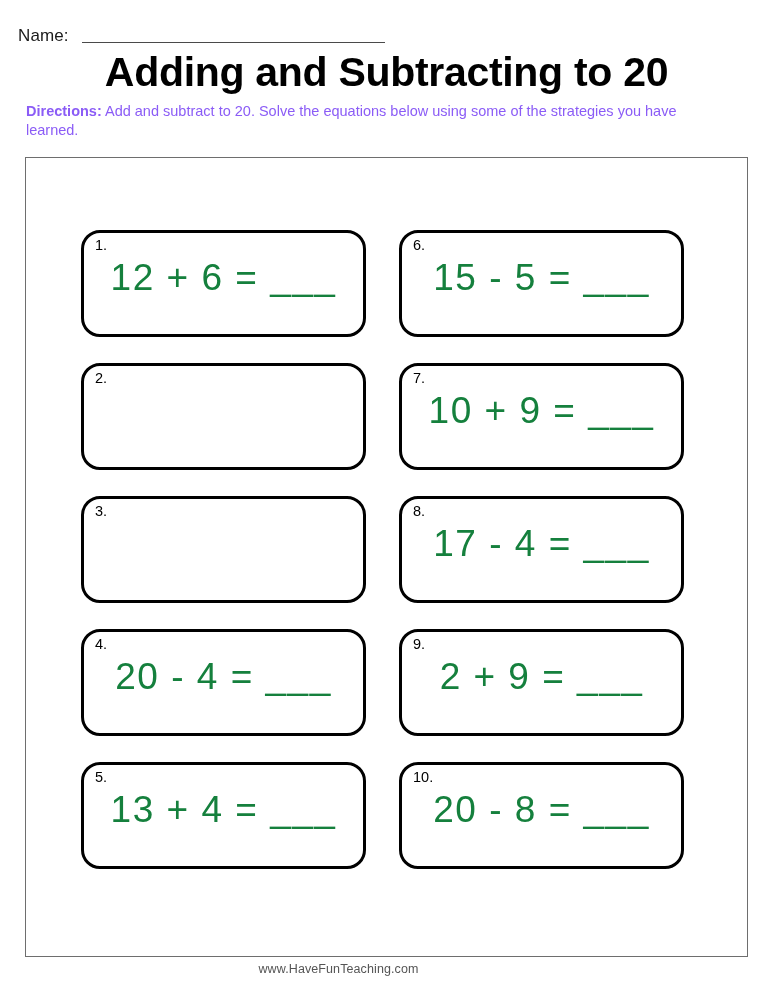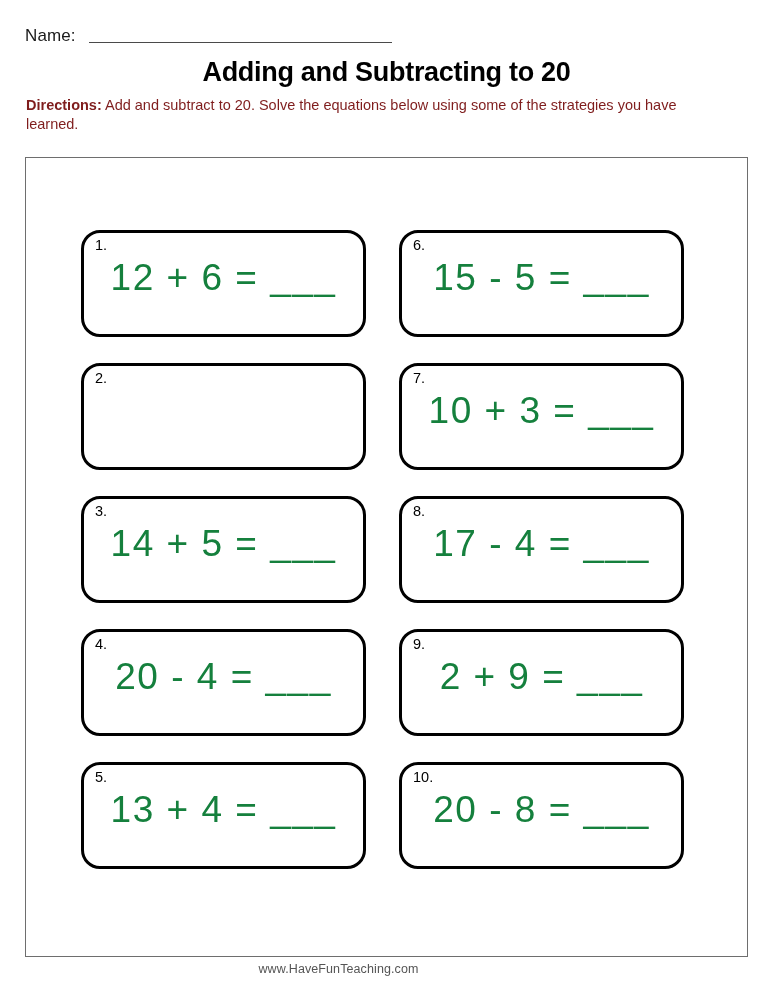--- a/index.html
+++ b/index.html
@@ -12,21 +12,21 @@
     height: 1000px;
     position: relative;
     font-family: "Liberation Sans", sans-serif;
     color: #000000;
     overflow: hidden;
   }
 
   
   .name-row {
     position: absolute;
-    left: 25px;
+    left: 18px;
     top: 22px;
     width: 700px;
     height: 24px;
     display: flex;
     align-items: flex-end;
   }
   .name-label {
     font-size: 17px;
     line-height: 20px;
     color: #1a1a1a;
@@ -41,36 +41,36 @@
     margin-bottom: 3px;
   }
 
   
   .title {
     position: absolute;
     left: 0;
     top: 52px;
     width: 773px;
     text-align: center;
-    font-size: 27px;
+    font-size: 41px;
     font-weight: bold;
     letter-spacing: -0.3px;
     line-height: 40px;
     color: #000000;
   }
 
   
   .directions {
     position: absolute;
     left: 26px;
-    top: 96px;
+    top: 102px;
     width: 700px;
     font-size: 14.5px;
     line-height: 19px;
-    color: #7f1d1d;
+    color: #8b5cf6;
   }
   .directions .dir-label {
     font-weight: bold;
   }
 
   
   .frame {
     position: absolute;
     left: 25px;
     top: 157px;
@@ -162,41 +162,40 @@
     <span class="problem-number">1.</span>
     <span class="problem-equation">12 + 6 = ___</span>
   </div>
 
   <div class="problem-box col-left row-1">
     <span class="problem-number">2.</span>
   </div>
 
   <div class="problem-box col-left row-2">
     <span class="problem-number">3.</span>
-    <span class="problem-equation">14 + 5 = ___</span>
   </div>
 
   <div class="problem-box col-left row-3">
     <span class="problem-number">4.</span>
     <span class="problem-equation">20 - 4 = ___</span>
   </div>
 
   <div class="problem-box col-left row-4">
     <span class="problem-number">5.</span>
     <span class="problem-equation">13 + 4 = ___</span>
   </div>
 
   <div class="problem-box col-right row-0">
     <span class="problem-number">6.</span>
     <span class="problem-equation">15 - 5 = ___</span>
   </div>
 
   <div class="problem-box col-right row-1">
     <span class="problem-number">7.</span>
-    <span class="problem-equation">10 + 3 = ___</span>
+    <span class="problem-equation">10 + 9 = ___</span>
   </div>
 
   <div class="problem-box col-right row-2">
     <span class="problem-number">8.</span>
     <span class="problem-equation">17 - 4 = ___</span>
   </div>
 
   <div class="problem-box col-right row-3">
     <span class="problem-number">9.</span>
     <span class="problem-equation">2 + 9 = ___</span>

